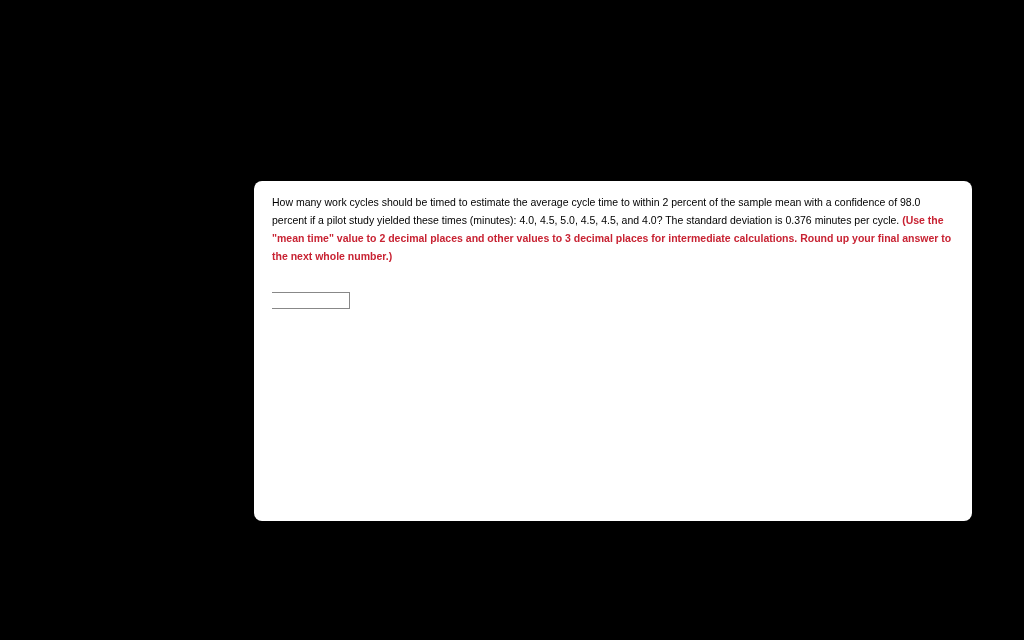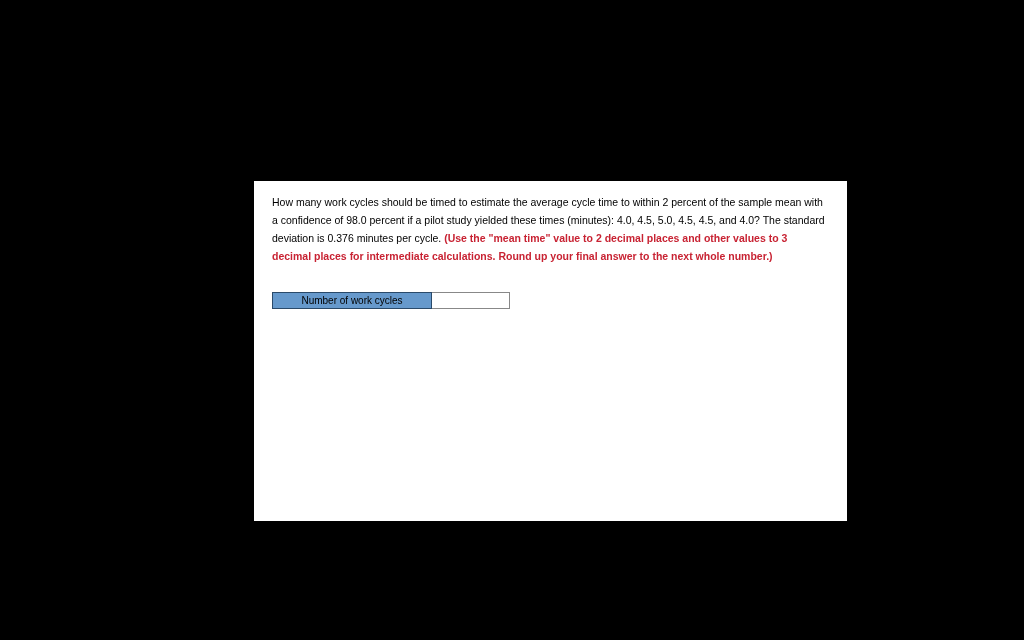--- a/index.html
+++ b/index.html
@@ -11,24 +11,25 @@
       width: 1024px;
       height: 640px;
       background: #000000;
       font-family: Arial, Helvetica, sans-serif;
       position: relative;
     }
     .panel {
       position: absolute;
       left: 254px;
       top: 181px;
-      width: 593px;
+      width: 718px;
       height: 340px;
       background: #ffffff;
       padding: 11px 18px;
+      border-radius: 8px;
     }
     .question-text {
       font-size: 10.5px;
       line-height: 1.35;
       color: #000000;
     }
     .instruction-text {
       font-size: 10.5px;
       line-height: 1.35;
       color: #c82333;
@@ -61,16 +62,15 @@
   </style>
 </head>
 <body>
 
 <div class="panel">
   <p>
     <span class="question-text">How many work cycles should be timed to estimate the average cycle time to within 2 percent of the sample mean with a confidence of 98.0 percent if a pilot study yielded these times (minutes): 4.0, 4.5, 5.0, 4.5, 4.5, and 4.0? The standard deviation is 0.376 minutes per cycle. </span><span class="instruction-text">(Use the "mean time" value to 2 decimal places and other values to 3 decimal places for intermediate calculations. Round up your final answer to the next whole number.)</span>
   </p>
 
   <div class="answer-row">
-    <div class="answer-label">Number of work cycles</div>
     <div class="answer-input"></div>
   </div>
 </div>
 
 </body></html>

